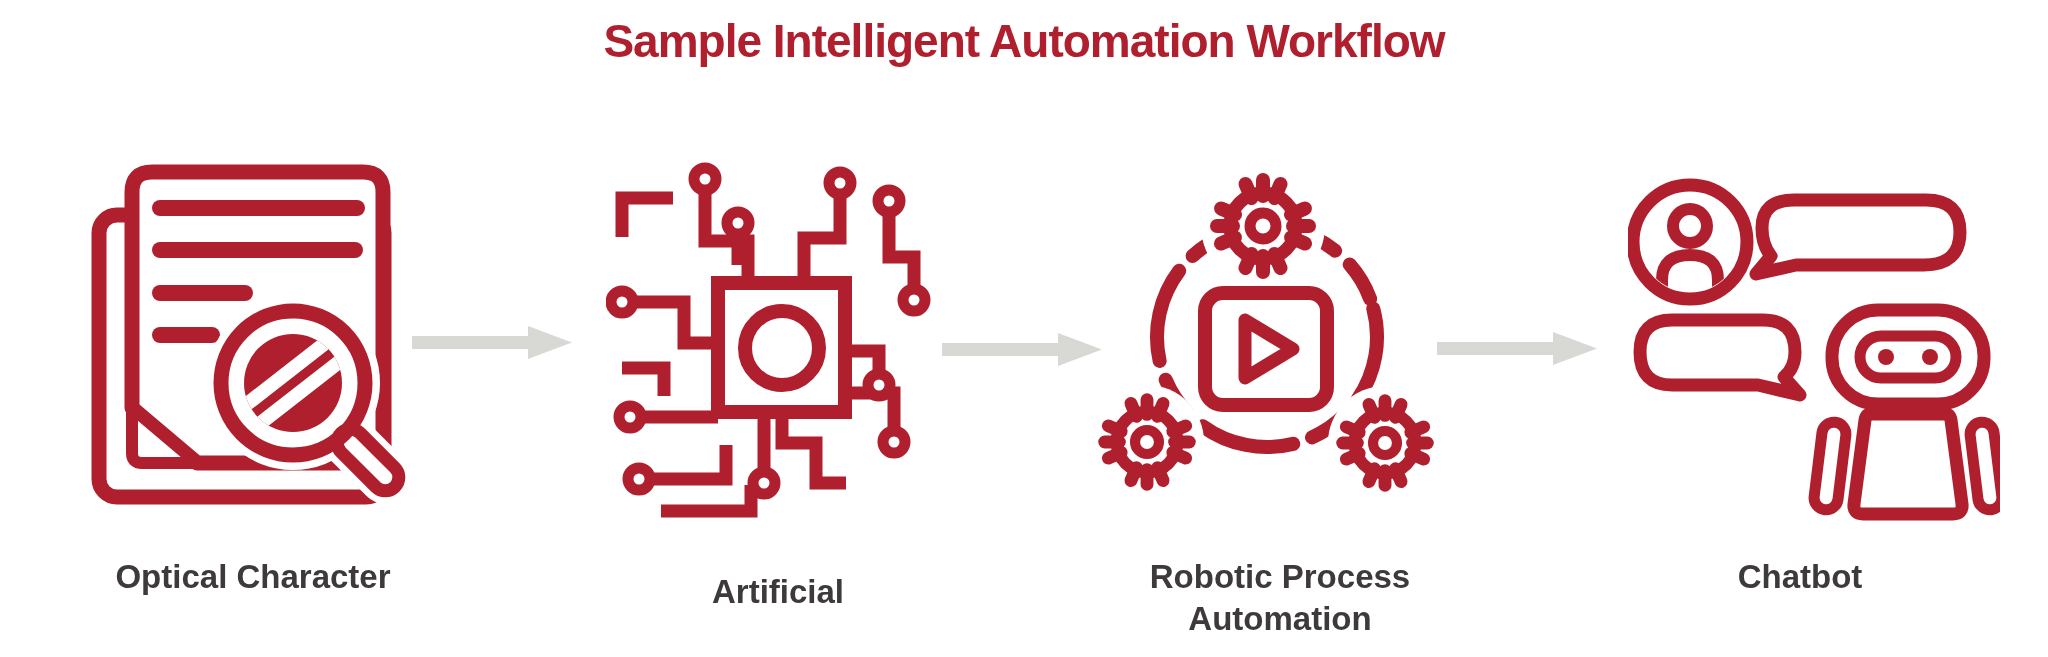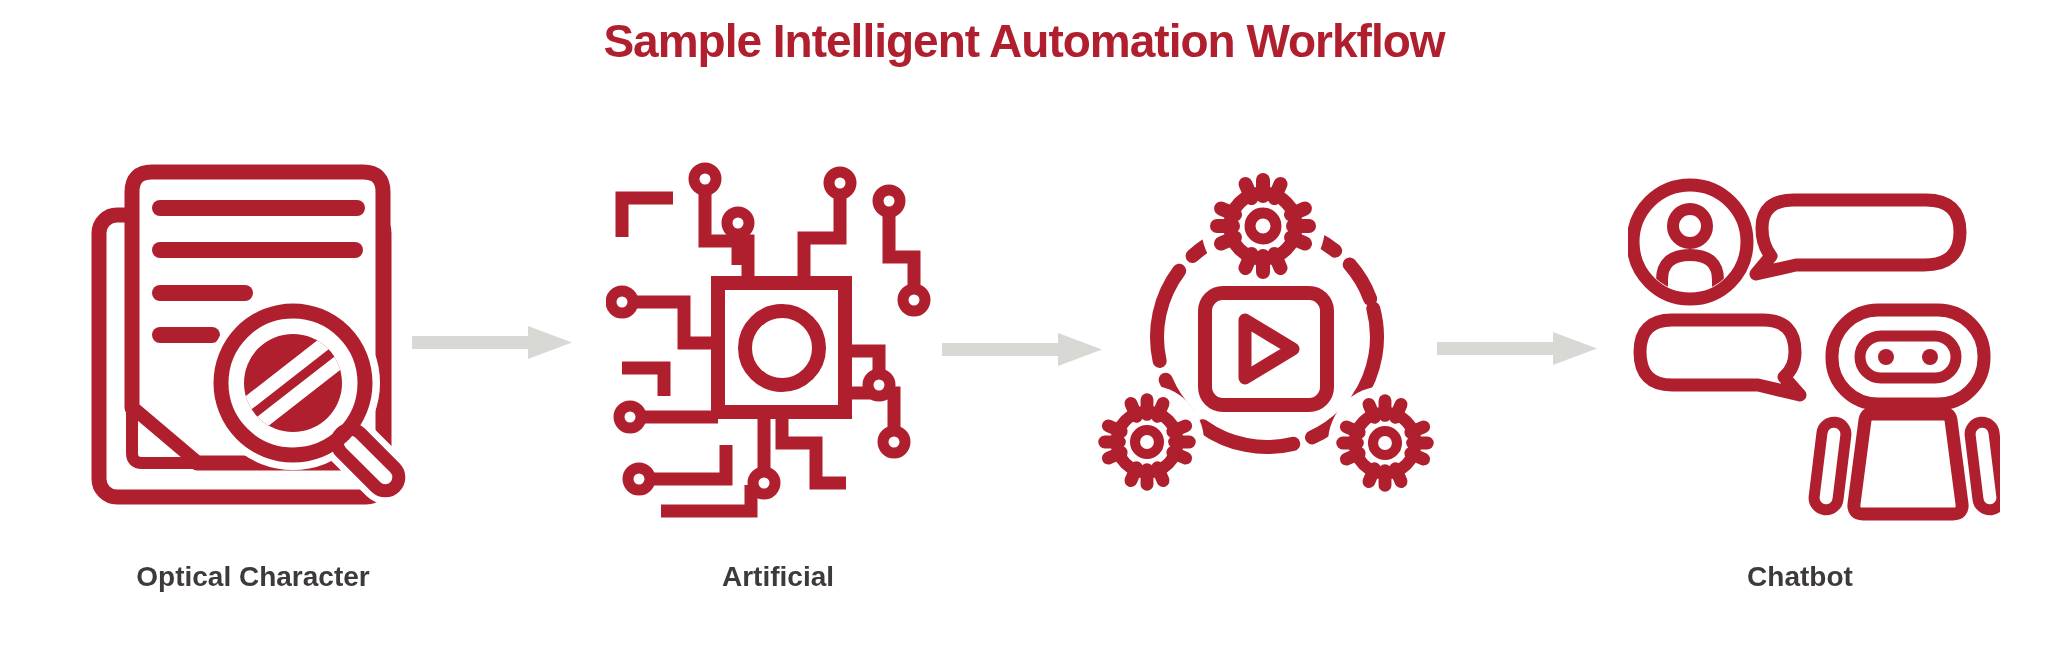--- a/index.html
+++ b/index.html
@@ -23,24 +23,24 @@
   .icon-ai{left:606px;top:153px;width:342px;height:368px;}
   .icon-rpa{left:1093px;top:142px;width:374px;height:388px;}
   .icon-chatbot{left:1628px;top:152px;width:372px;height:376px;}
   .arrow{position:absolute;width:160px;height:37px;}
   .arrow svg{width:100%;height:100%;display:block;}
   .arrow-1{left:412px;top:324px;}
   .arrow-2{left:942px;top:331px;}
   .arrow-3{left:1437px;top:330px;}
   .step-label{
     position:absolute;top:556px;width:460px;text-align:center;
-    font-size:28px;font-weight:bold;color:var(--text);line-height:42px;
+    font-size:33px;font-weight:bold;color:var(--text);line-height:42px;
   }
   .label-ocr{left:23px;}
-  .label-ai{left:548px;}
+  .label-ai{left:548px;margin-top:15px;}
   .label-rpa{left:1050px;}
   .label-chatbot{left:1570px;}
   .stroke{stroke:var(--red);fill:none;}
   .fillbg{fill:var(--bg);}
   .fillred{fill:var(--red);}
   .halo{stroke:var(--bg);fill:none;}
 </style>
 </head>
 <body>
 
@@ -233,17 +233,21 @@
       <polygon fill="var(--arrow)" points="0,12 116,12 116,2 160,18.5 116,35 116,25 0,25"></polygon>
     </svg>
   </div>
 
   <div class="step-label label-ocr">
     <div>Optical Character</div>
   </div>
   <div class="step-label label-ai">
     <div>Artificial</div>
   </div>
+  <div class="step-label label-rpa">
+    <div>Robotic Process</div>
+    <div>Automation</div>
+  </div>
   <div class="step-label label-chatbot">
     <div>Chatbot</div>
   </div>
 
 </div>
 
 </body></html>

